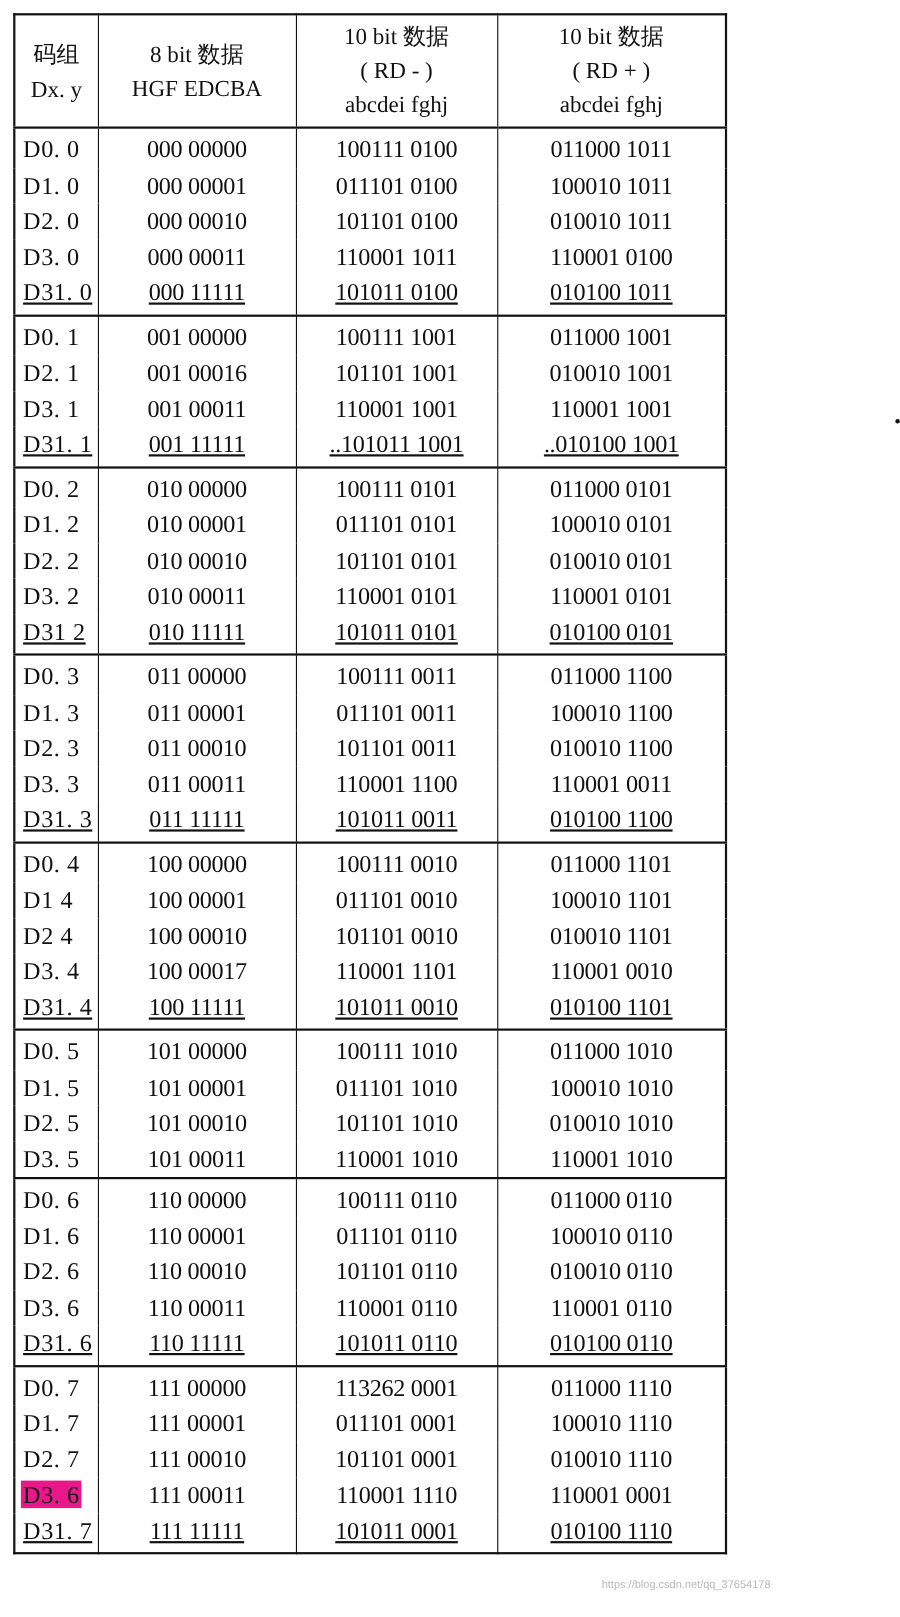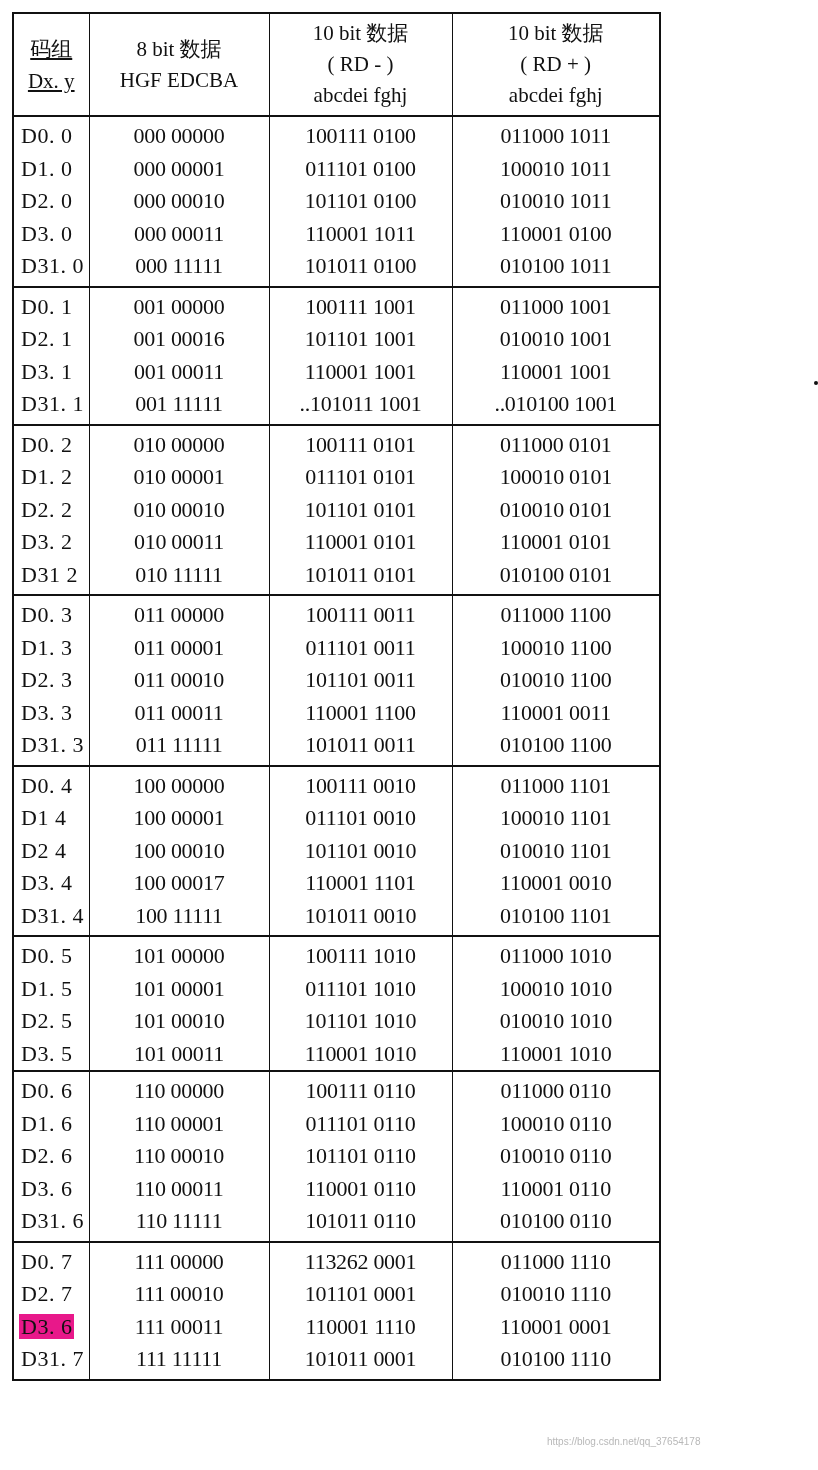--- a/index.html
+++ b/index.html
@@ -34,41 +34,41 @@
     line-height: 31px;
     height: 101px;
     border-left: 1.5px solid #111;
     border-right: 1.5px solid #111;
     border-bottom: 2px solid #111;
     padding: 0;
     vertical-align: middle;
     text-align: center;
   }
   #codetable th .line { display: block; }
-  #codetable th.h0 { font-size: 21px; line-height: 32px; text-decoration: underline; }
+  #codetable th.h0 { font-size: 21px; line-height: 32px; }
   #codetable tbody.grp { border-top: 2px solid #111; }
   #codetable tbody.grp:first-of-type { border-top: none; }
   #codetable td {
     font-size: 22px;
     height: 32.5px;
     line-height: 32.5px;
     padding: 0;
     text-align: center;
     border-left: 1.5px solid #111;
     border-right: 1.5px solid #111;
     white-space: nowrap;
     letter-spacing: -0.3px;
   }
   #codetable td.code {
     text-align: left;
     padding-left: 7px;
     letter-spacing: 0.5px;
   }
   #codetable tr.first td { padding-top: 3px; }
-  #codetable tr.last td { padding-bottom: 3px; }
+  #codetable tr.last td { padding-bottom: 3px; text-decoration: underline; }
   .hl {
     background: #e8188a;
     padding: 0 2px;
     margin-left: -2px;
   }
   #stray-dot {
     position: absolute;
     left: 814px;
     top: 381px;
     width: 4px;
@@ -331,20 +331,26 @@
       </tr>
     </tbody>
     <tbody class="grp">
       <tr class="first">
         <td class="code">D0. 7</td>
         <td>111 00000</td>
         <td>113262 0001</td>
         <td>011000 1110</td>
       </tr>
       <tr>
+        <td class="code">D1. 7</td>
+        <td>111 00001</td>
+        <td>011101 0001</td>
+        <td>100010 1110</td>
+      </tr>
+      <tr>
         <td class="code">D2. 7</td>
         <td>111 00010</td>
         <td>101101 0001</td>
         <td>010010 1110</td>
       </tr>
       <tr>
         <td class="code"><span class="hl" style="background: rgb(232, 24, 138);">D3. 6</span></td>
         <td>111 00011</td>
         <td>110001 1110</td>
         <td>110001 0001</td>

